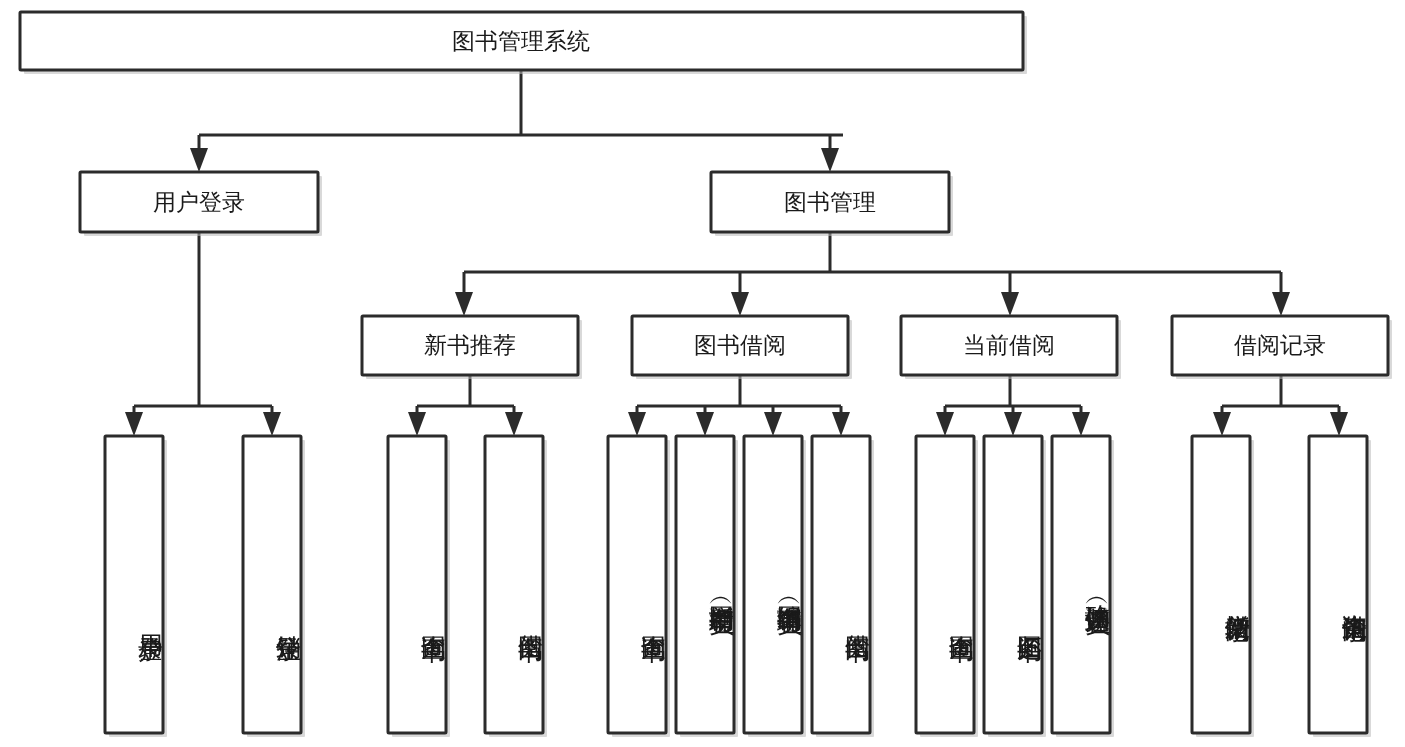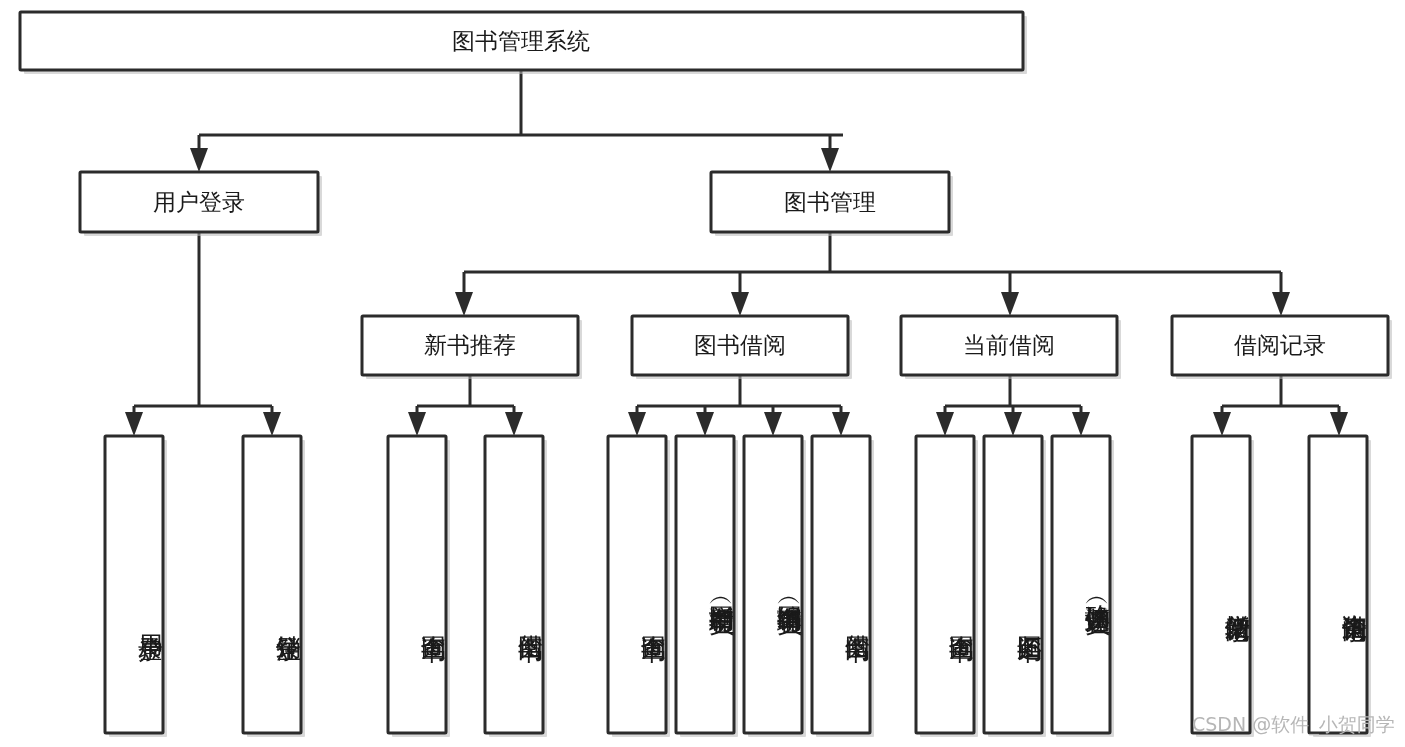--- a/index.html
+++ b/index.html
@@ -270,15 +270,14 @@
   <div class="leaf-label" style="left:744px; top:446px; width:58px; height:287px;">编辑图书（管理员）</div>
   <div class="leaf-label" style="left:812px; top:500px; width:58px; height:233px;">借阅图书</div>
 
   <div class="leaf-label" style="left:916px; top:500px; width:58px; height:233px;">查询图书</div>
   <div class="leaf-label" style="left:984px; top:500px; width:58px; height:233px;">归还图书</div>
   <div class="leaf-label" style="left:1052px; top:446px; width:58px; height:287px;">确认归还（管理员）</div>
 
   <div class="leaf-label" style="left:1192px; top:460px; width:58px; height:273px;">新增借阅记录</div>
   <div class="leaf-label" style="left:1309px; top:460px; width:58px; height:273px;">查询借阅记录</div>
 
-  <div class="watermark">CSDN @软件_小贺同学</div>
 
 </div>
 
 </body></html>

